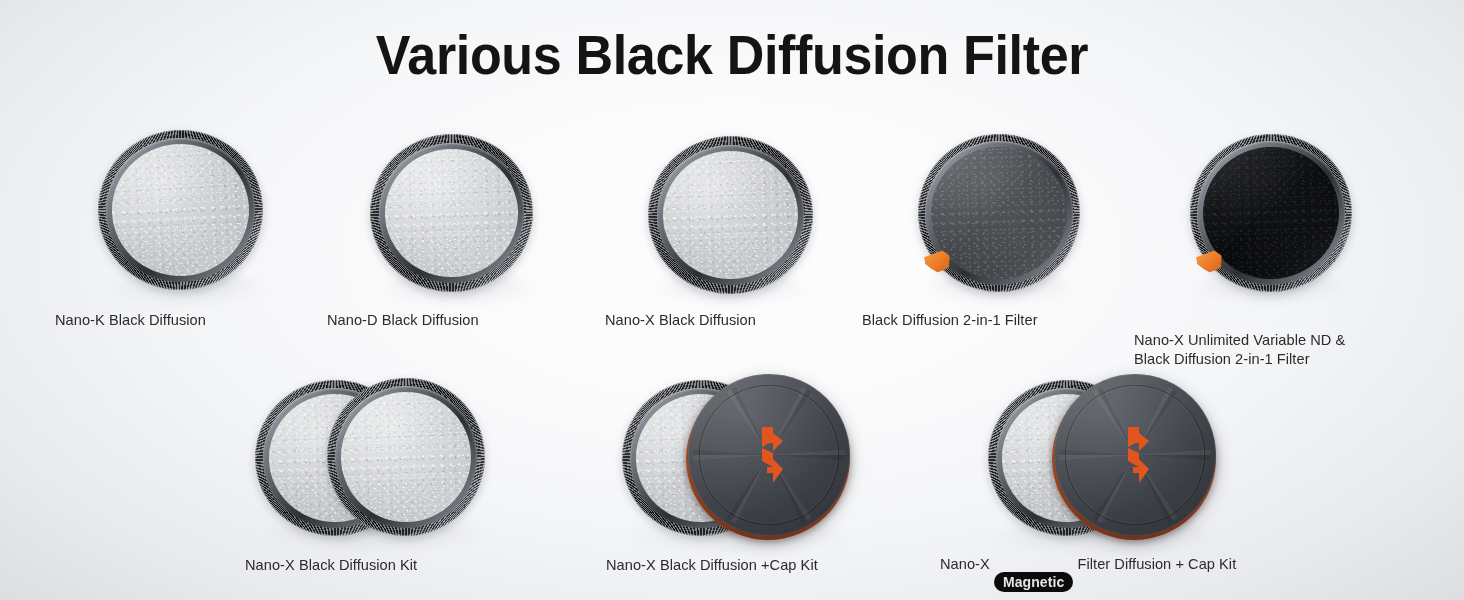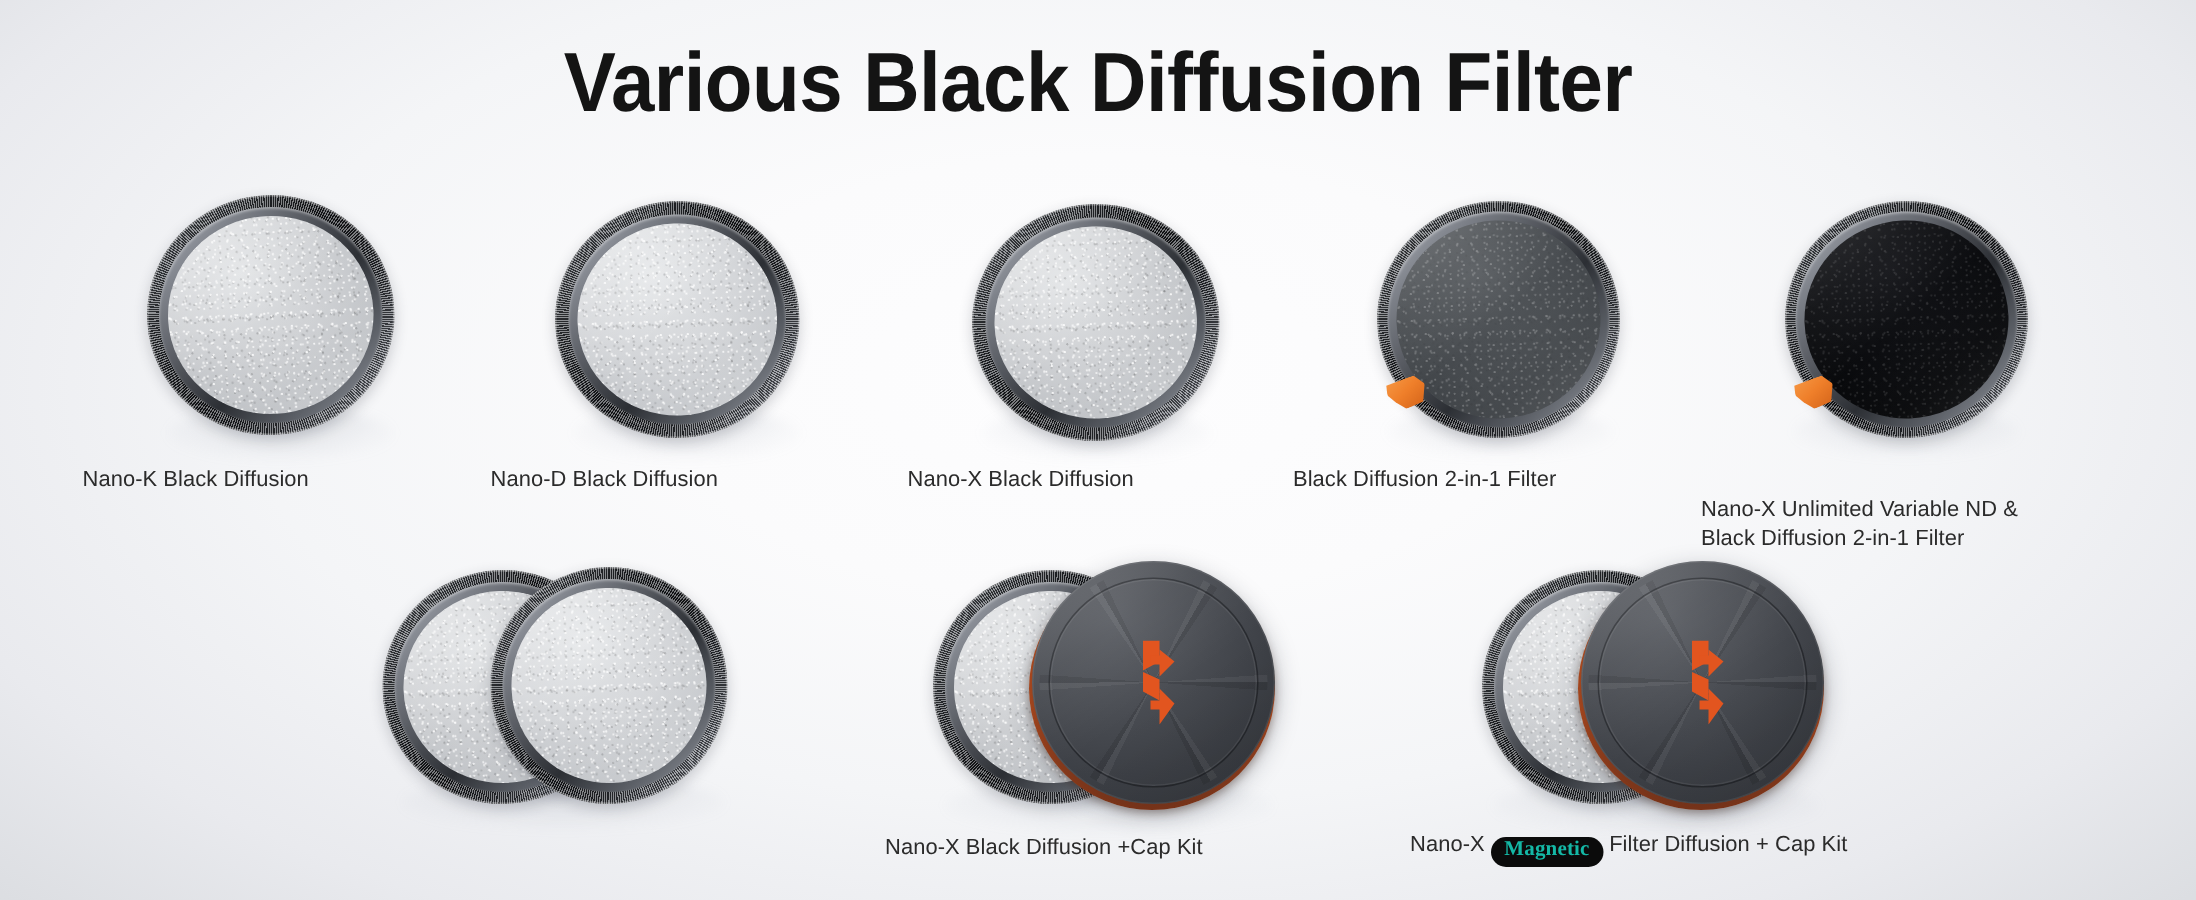--- a/index.html
+++ b/index.html
@@ -55,31 +55,30 @@
     line-height: 19px;
     color: #2b2b2b;
     letter-spacing: 0.05px;
     white-space: nowrap;
   }
   .cap-label.two-line { white-space: normal; }
 
   .pill {
     display: inline-block;
     background: #0b0b0b;
-    color: #14b8a6;
+    color: #e5e5e5;
     font-weight: 700;
     border-radius: 11px;
     padding: 1.5px 9px 2.5px 9px;
     font-size: 14px;
     line-height: 16px;
     letter-spacing: 0.1px;
     vertical-align: baseline;
     position: relative;
-    top: 3px;
-    font-family: Liberation Serif, serif;
+    top: 18px;
   }
 
   
   .filter {
     position: absolute;
     border-radius: 50%;
   }
 
   
   .filter .ring {
@@ -378,21 +377,24 @@
             <polygon points="24,6 34,14 24,24 24,16 18,16 18,10 24,10"></polygon>
             <polygon points="13,21 24,26 24,40 13,34"></polygon>
             <polygon points="24,32 34,42 24,56 24,46 18,46 18,40 24,40"></polygon>
           </g>
         </svg>
       </div>
     </div>
   </div>
 
   <div class="label-row-2">
-    <div class="label-slot" style="left:590px; width:272px; top:0;">
+    <div class="label-slot" style="left:245px; width:250px; top:0;">
+      <div class="cap-label">Nano-X Black Diffusion Kit</div>
+    </div>
+    <div class="label-slot" style="left:606px; width:272px; top:0;">
       <div class="cap-label">Nano-X Black Diffusion +Cap Kit</div>
     </div>
     <div class="label-slot" style="left:940px; width:380px; top:-2px;">
       <div class="cap-label">
         <span>Nano-X </span><span class="pill">Magnetic</span><span> Filter Diffusion + Cap Kit</span>
       </div>
     </div>
   </div>
 
 </div>

